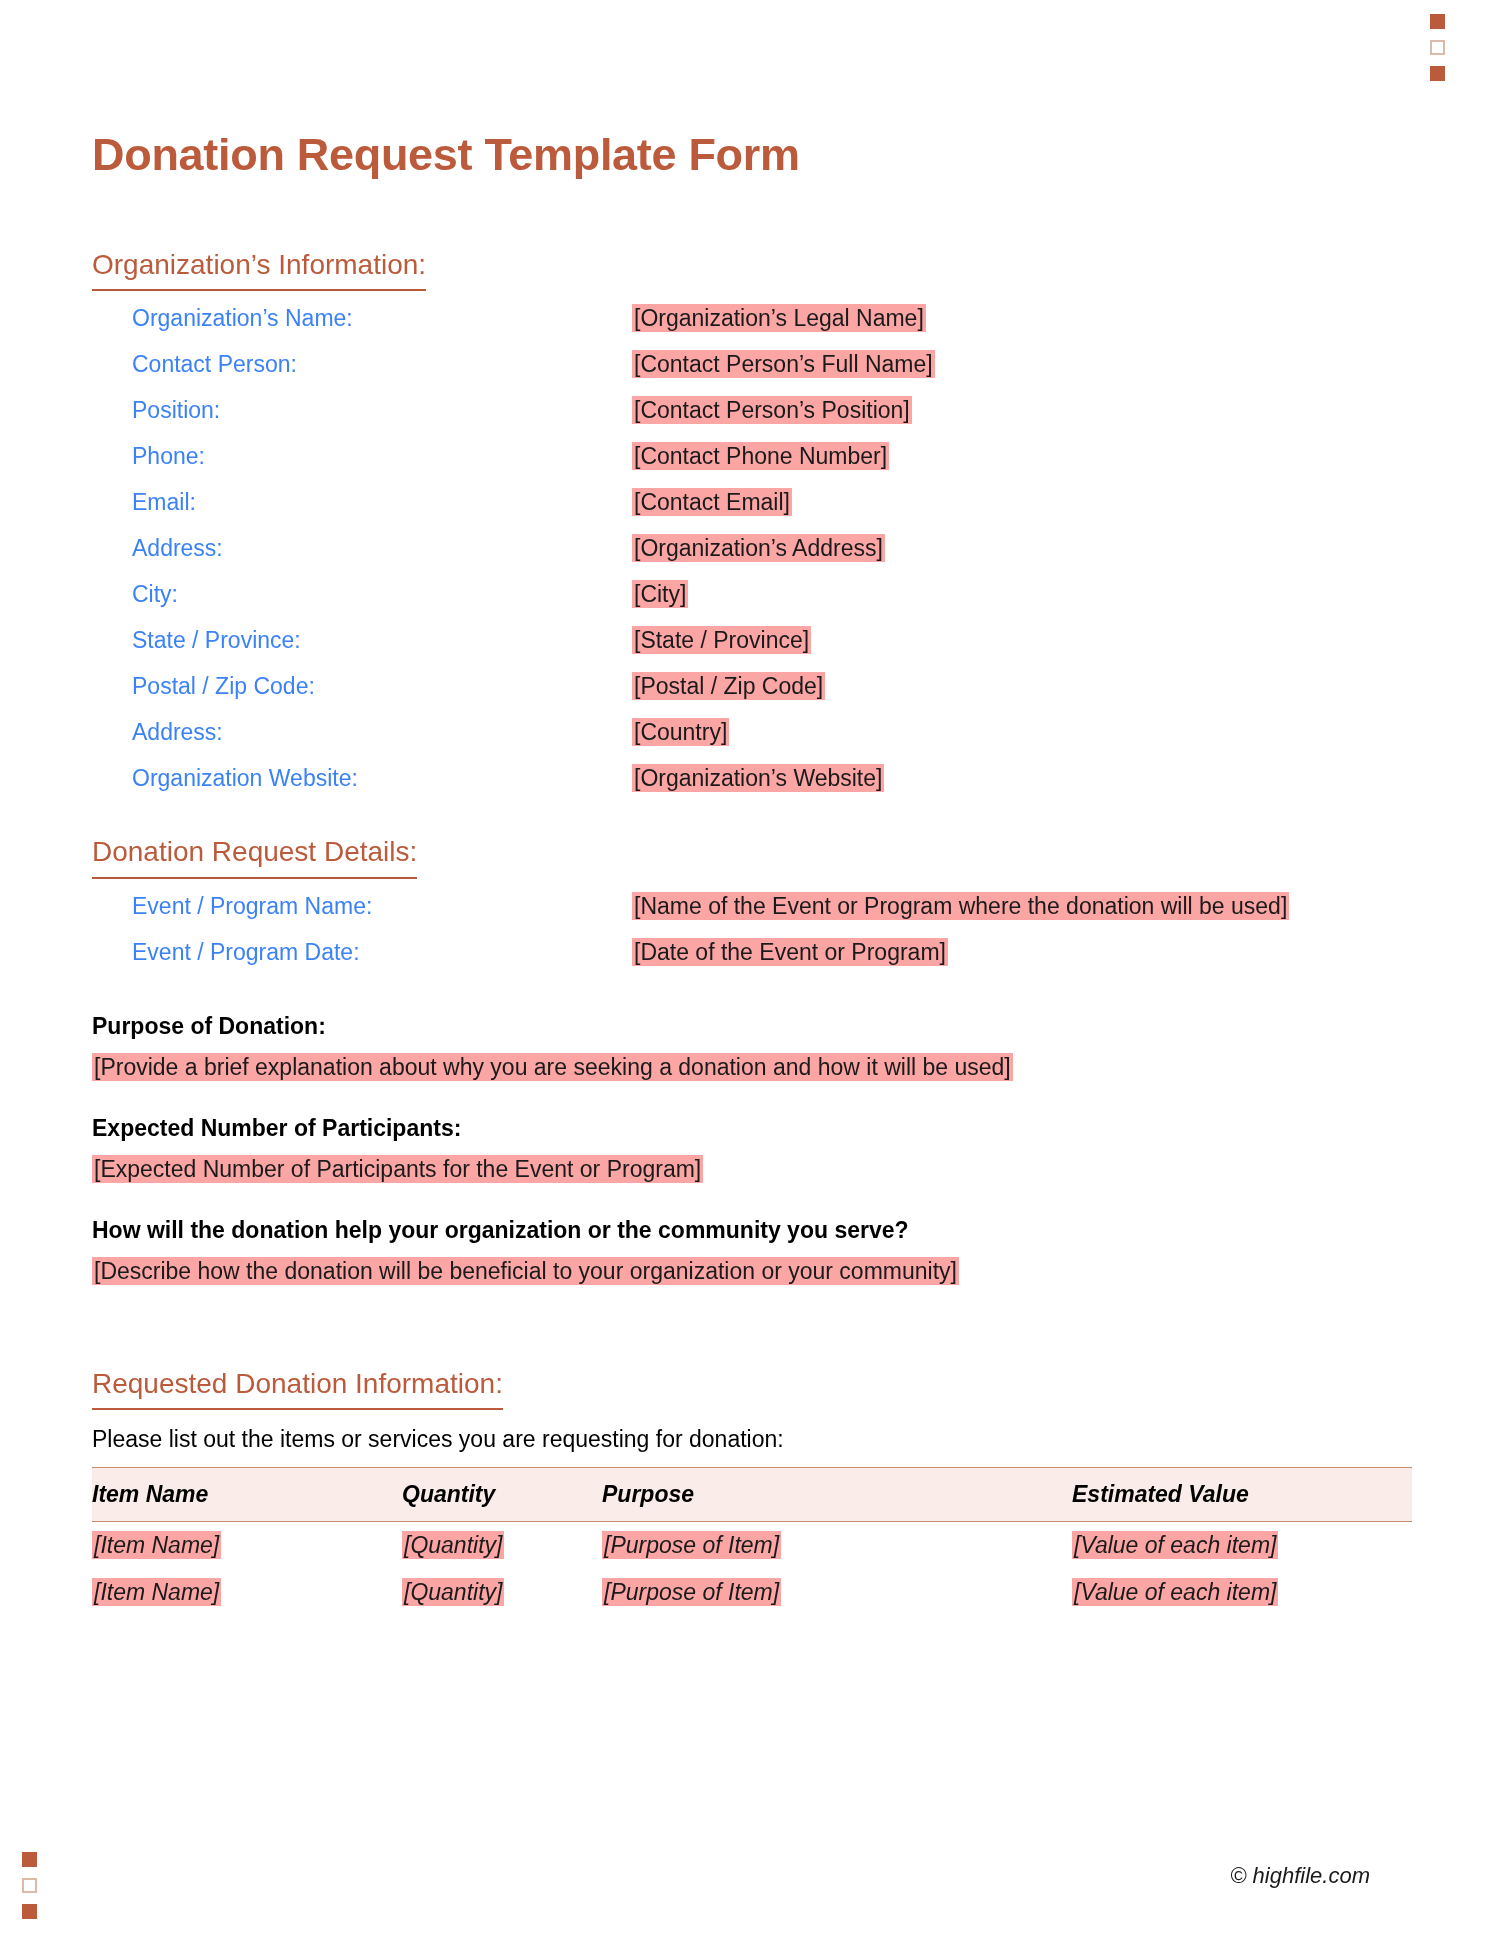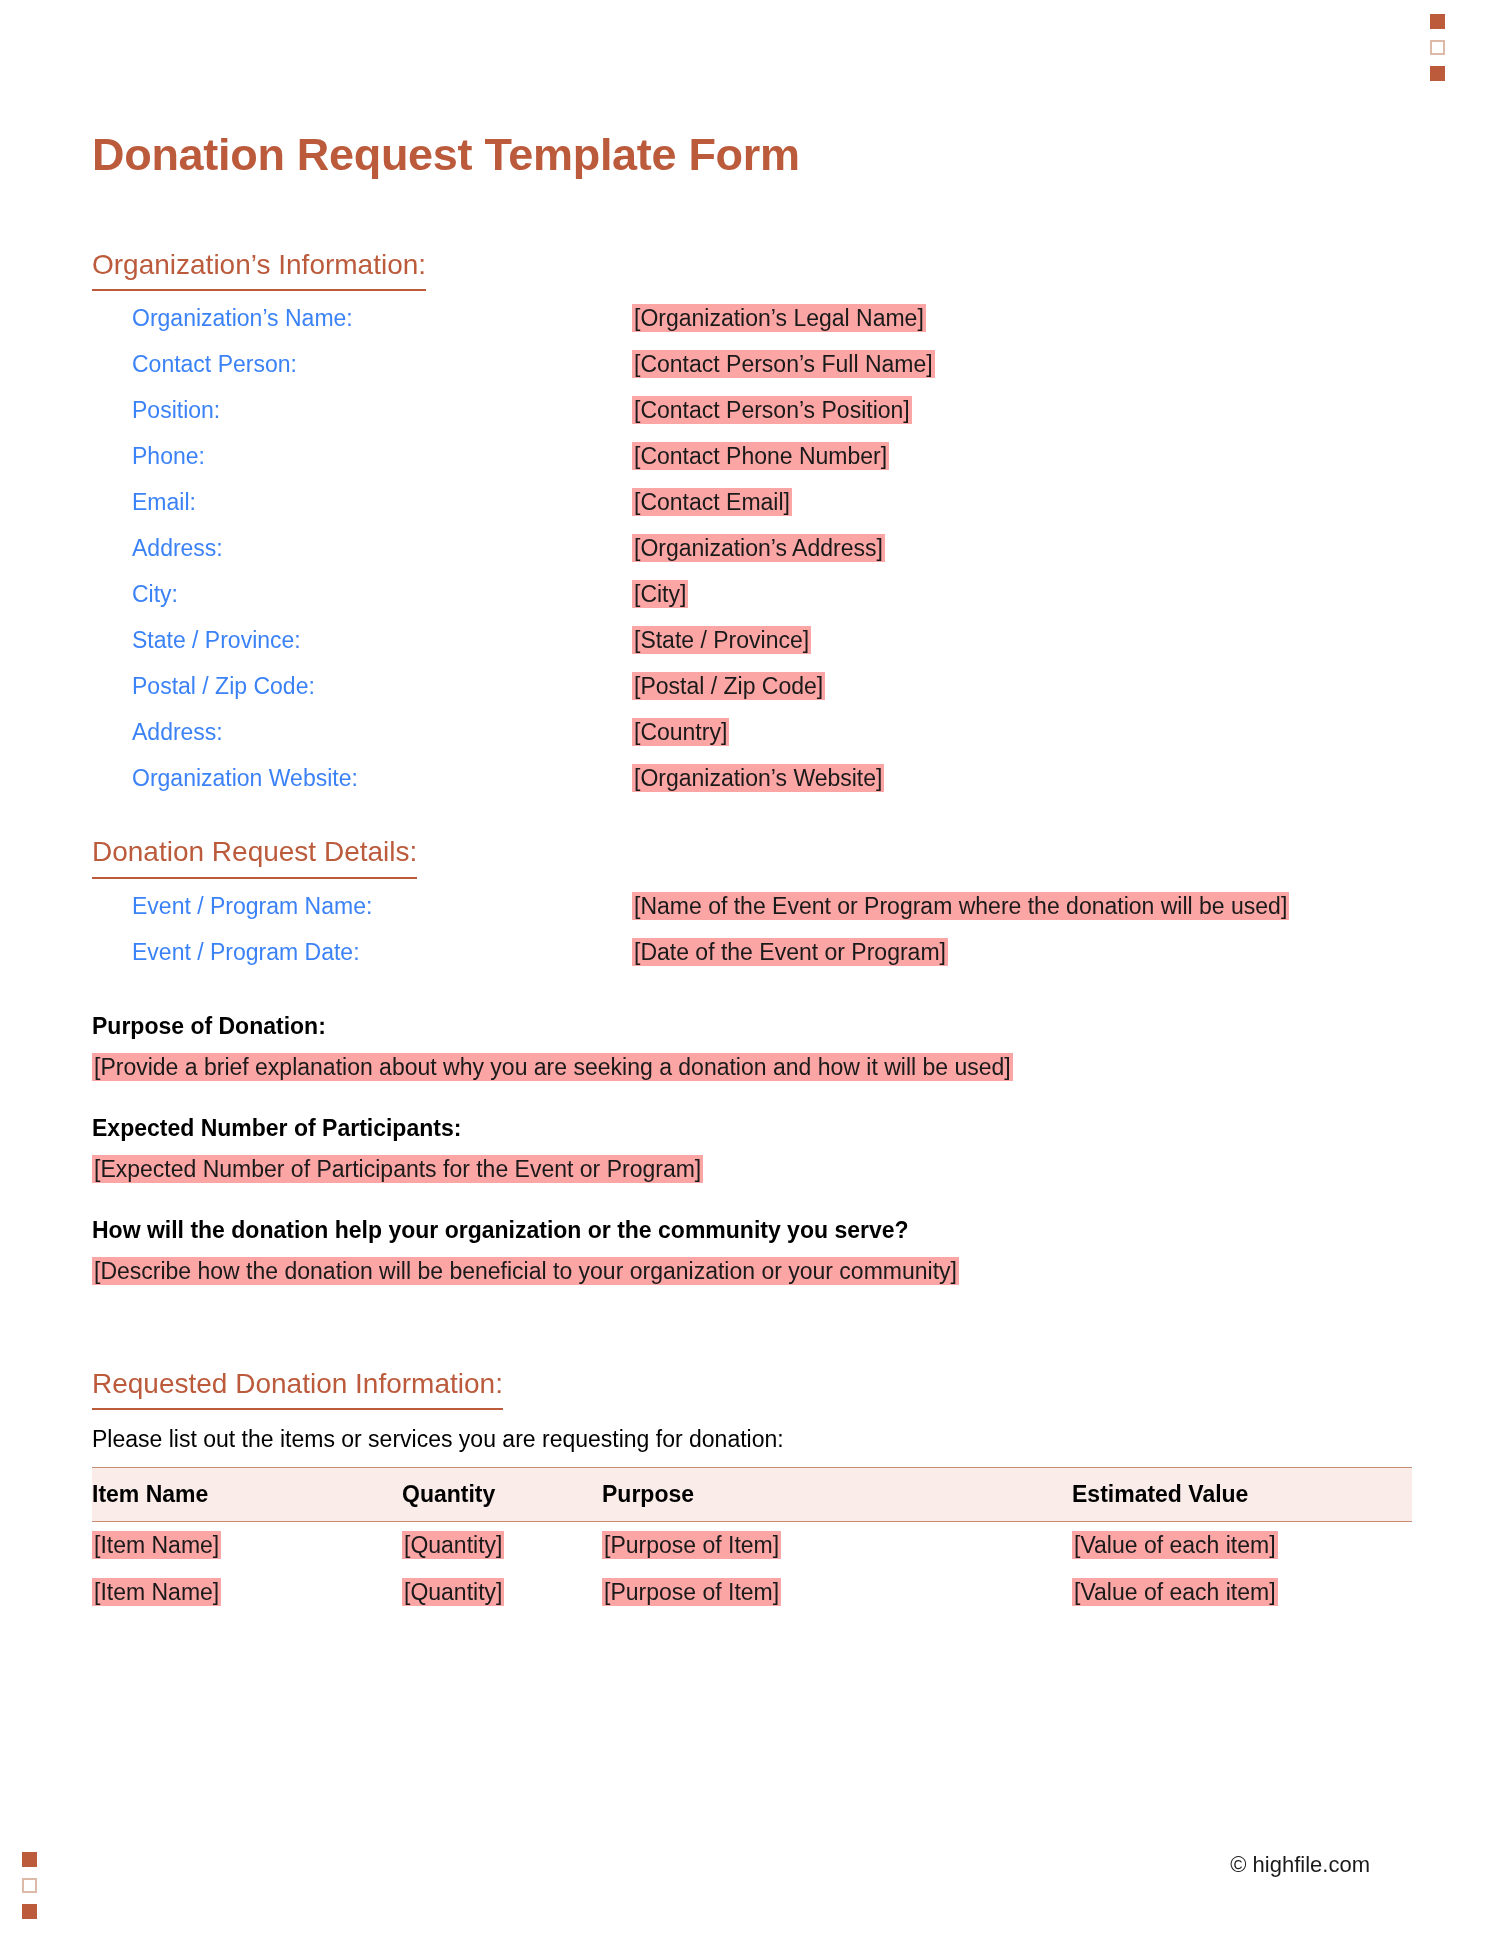--- a/index.html
+++ b/index.html
@@ -118,20 +118,21 @@
     font-size: 23px;
     font-weight: normal;
     color: #000;
   }
 
   
   table.items {
     width: 1320px;
     border-collapse: collapse;
     table-layout: fixed;
+    font-style: italic;
   }
   table.items th {
     background: #faece8;
     border-top: 1.5px solid #c98a72;
     border-bottom: 1.5px solid #c98a72;
     font-size: 23px;
     font-weight: bold;
     text-align: left;
     padding: 13px 0 13px 0;
     color: #000;
@@ -142,23 +143,24 @@
     vertical-align: top;
   }
   .col-item  { width: 310px; }
   .col-qty   { width: 200px; }
   .col-purp  { width: 470px; }
   .col-val   { width: 340px; }
 
   .footer-credit {
     position: absolute;
     right: 130px;
-    bottom: 63px;
+    bottom: 52px;
     font-size: 22px;
     color: #1a1a1a;
+    font-style: italic;
   }
 </style>
 </head>
 <body>
 
 <div class="page">
 
   <div class="corner-marks top-right">
     <div class="sq filled"></div>
     <div class="sq outlined"></div>

